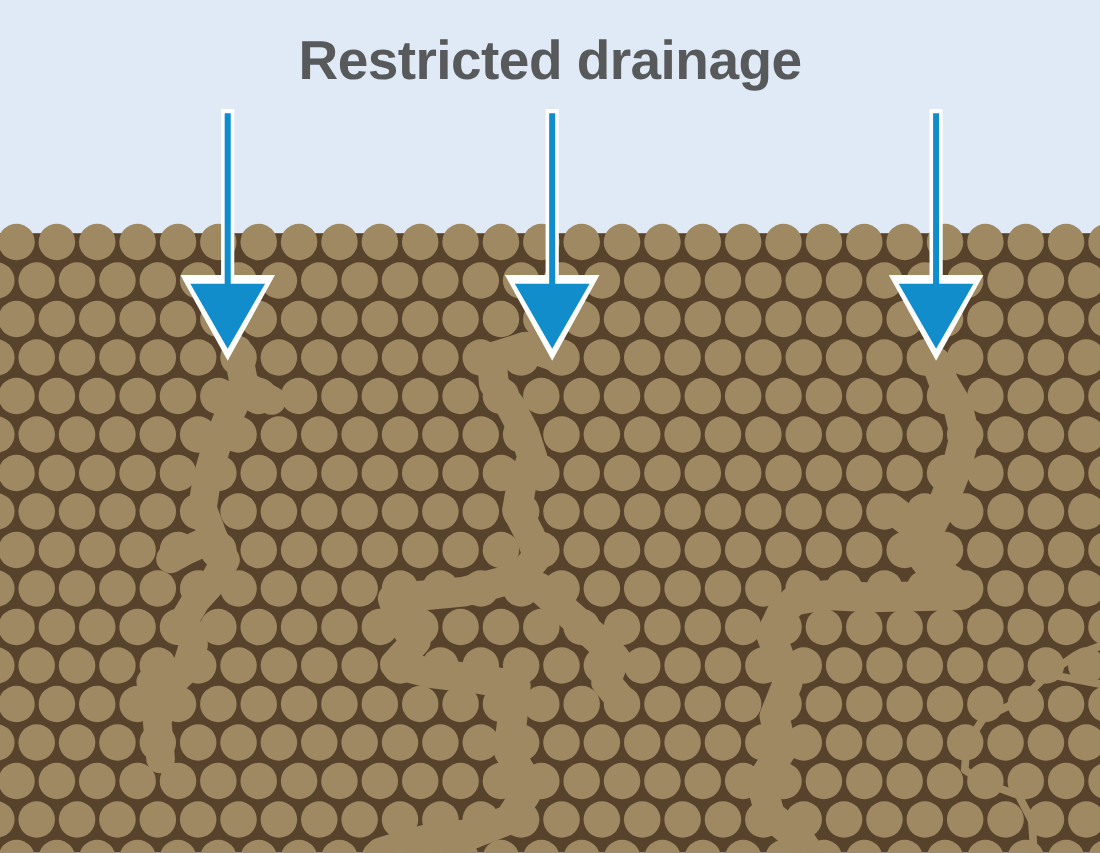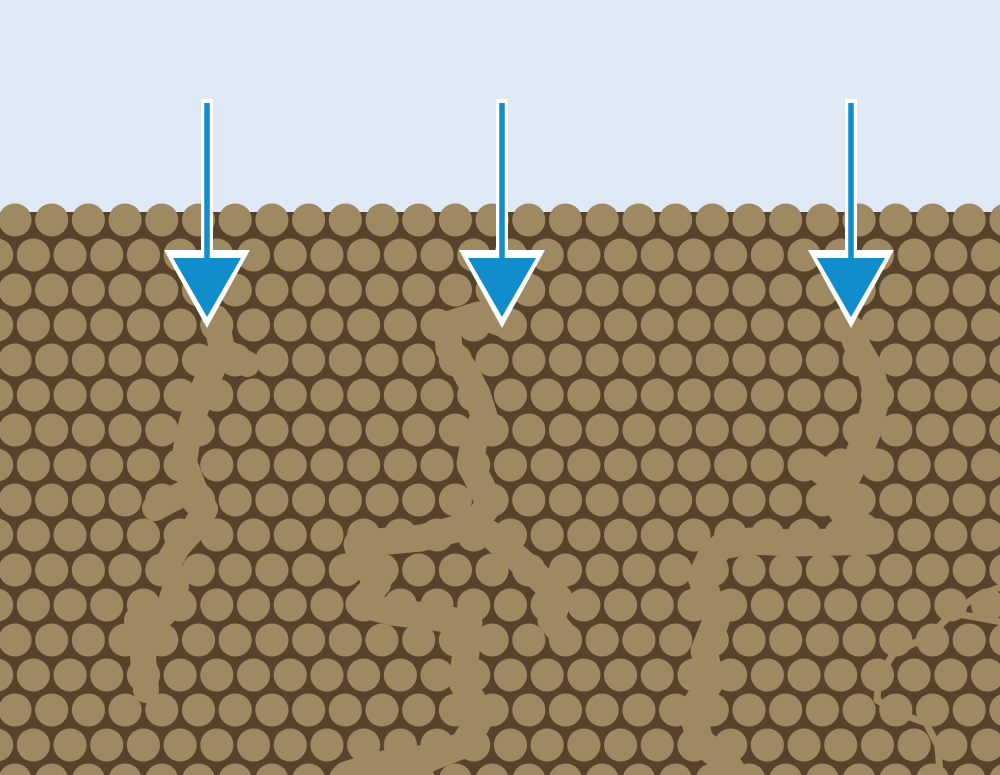--- a/index.html
+++ b/index.html
@@ -534,13 +534,14 @@
         <line x1="502" y1="103" x2="502" y2="262" stroke="#128DCC" stroke-width="5.5"></line>
         <polygon points="468,258 536,258 502,317" fill="#128DCC"></polygon>
       </g>
       <g>
         <line x1="851" y1="99" x2="851" y2="291" stroke="#FFFFFF" stroke-width="12"></line>
         <polygon points="808,250 894,250 851,328" fill="#FFFFFF"></polygon>
         <line x1="851" y1="103" x2="851" y2="262" stroke="#128DCC" stroke-width="5.5"></line>
         <polygon points="817,258 885,258 851,317" fill="#128DCC"></polygon>
       </g>
     </svg>
+  <div class="diagram-title" style="color: rgb(88, 89, 91);">Restricted drainage</div>
 </div>
 
 </body></html>

